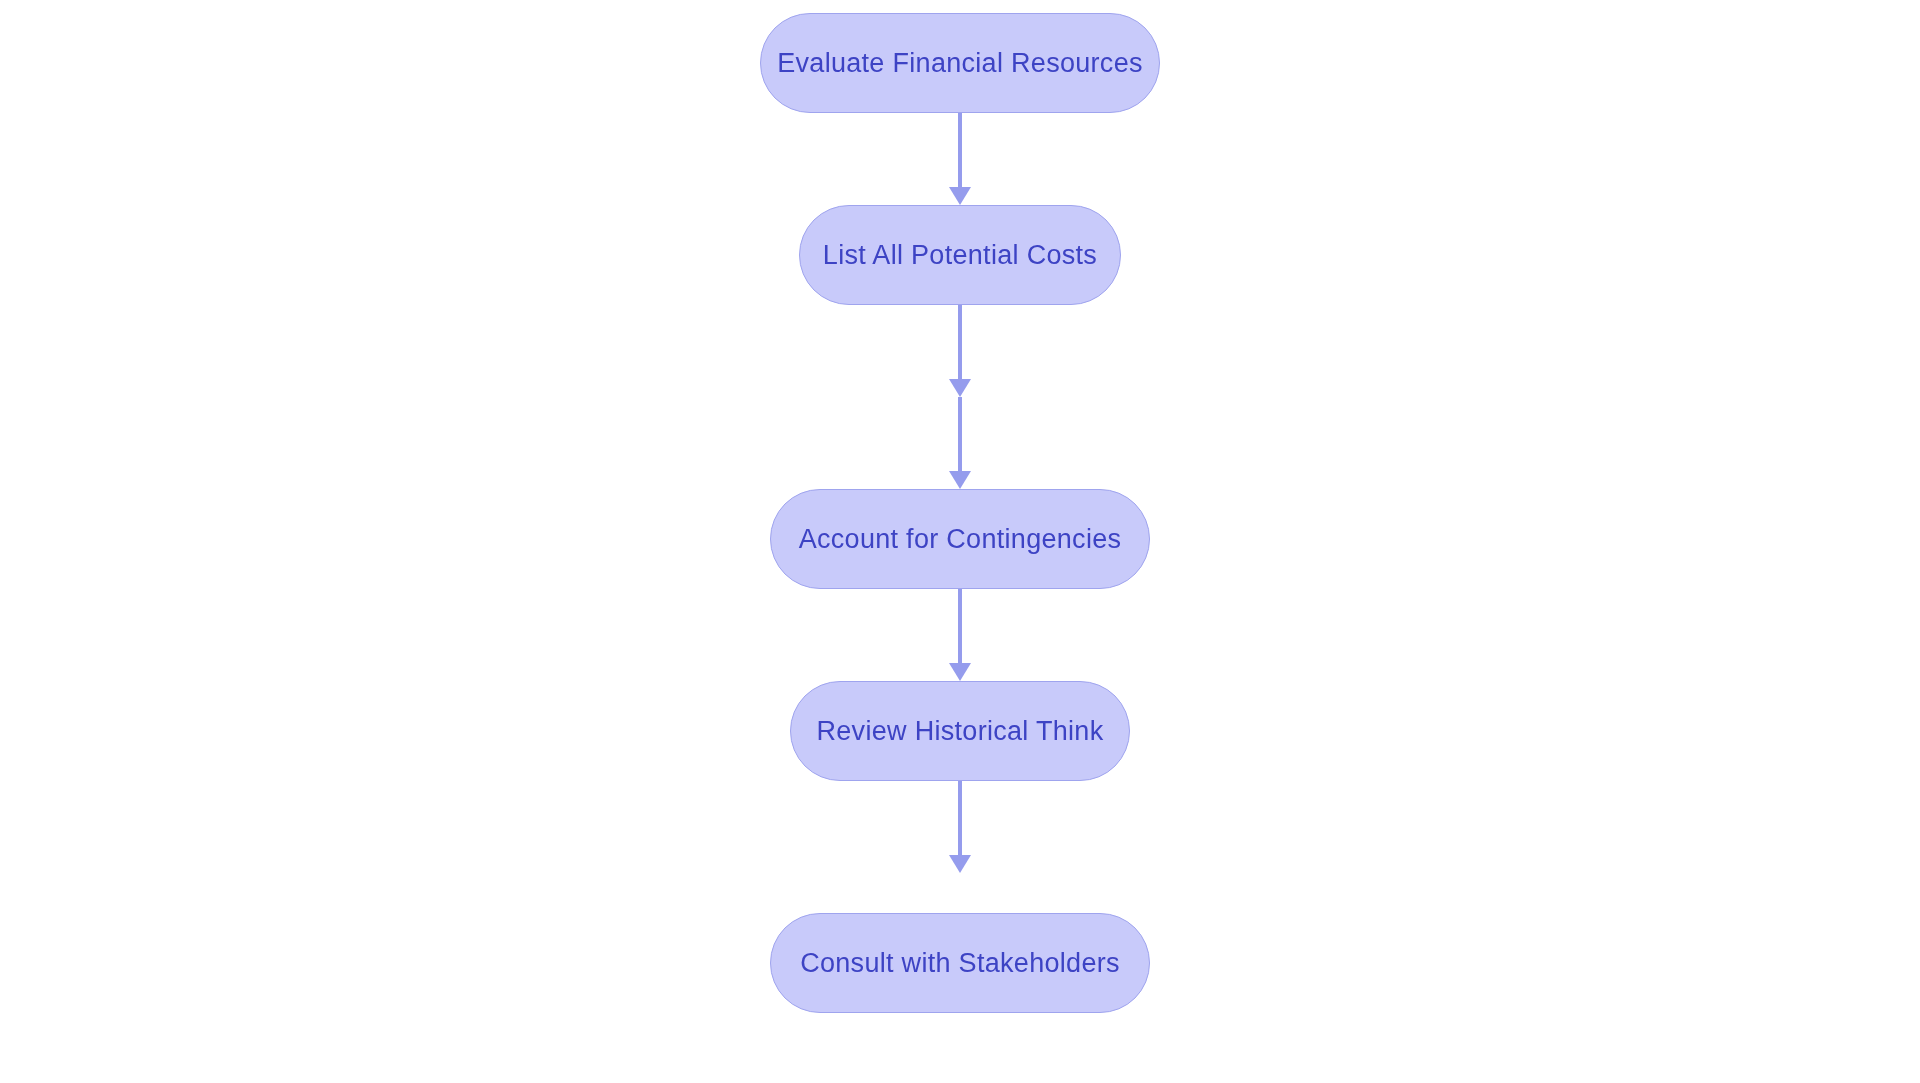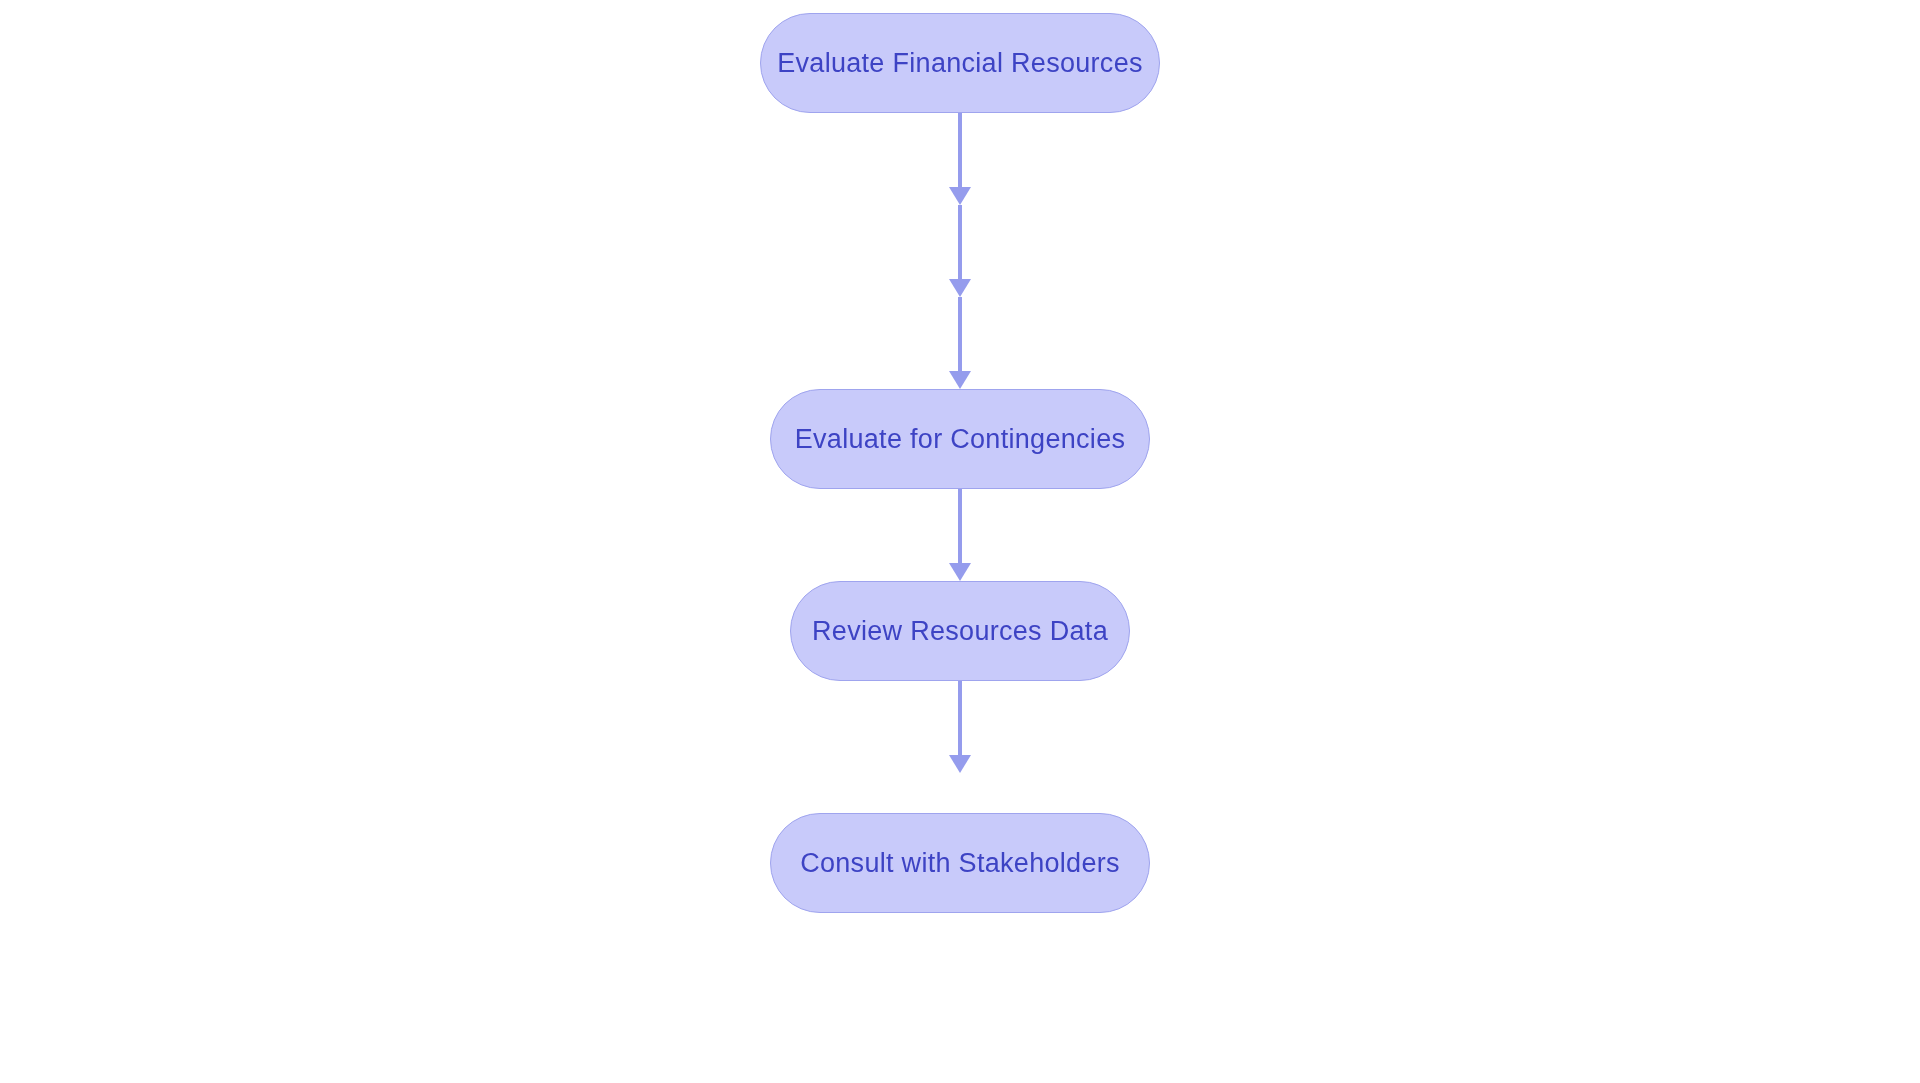--- a/index.html
+++ b/index.html
@@ -70,43 +70,46 @@
 
   <div class="node n1">
     <span>Evaluate Financial Resources</span>
   </div>
 
   <div class="arrow">
     <div class="stem"></div>
     <div class="head"></div>
   </div>
 
+  <div class="node n2">
+    <span>List All Potential Costs</span>
+  </div>
 
   <div class="arrow">
     <div class="stem"></div>
     <div class="head"></div>
   </div>
 
 
   <div class="arrow">
     <div class="stem"></div>
     <div class="head"></div>
   </div>
 
   <div class="node n4">
-    <span>Evaluate for Contingencies</span>
+    <span>Account for Contingencies</span>
   </div>
 
   <div class="arrow">
     <div class="stem"></div>
     <div class="head"></div>
   </div>
 
   <div class="node n5">
-    <span>Review Resources Data</span>
+    <span>Review Historical Think</span>
   </div>
 
   <div class="arrow">
     <div class="stem"></div>
     <div class="head"></div>
   </div>
 
   <div class="node n6">
     <span>Consult with Stakeholders</span>
   </div>

